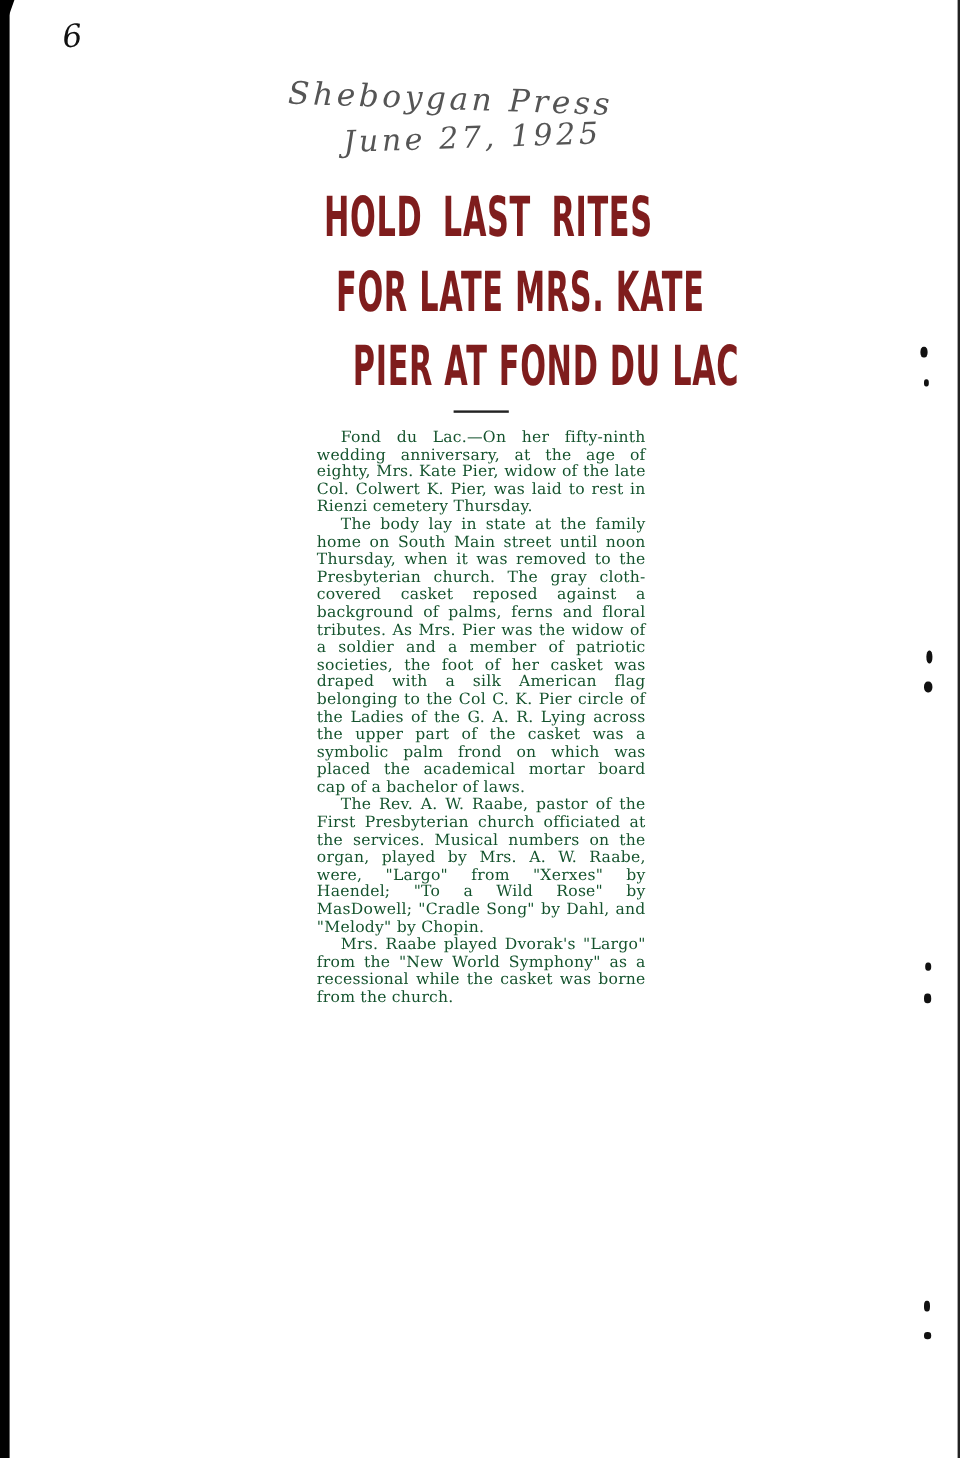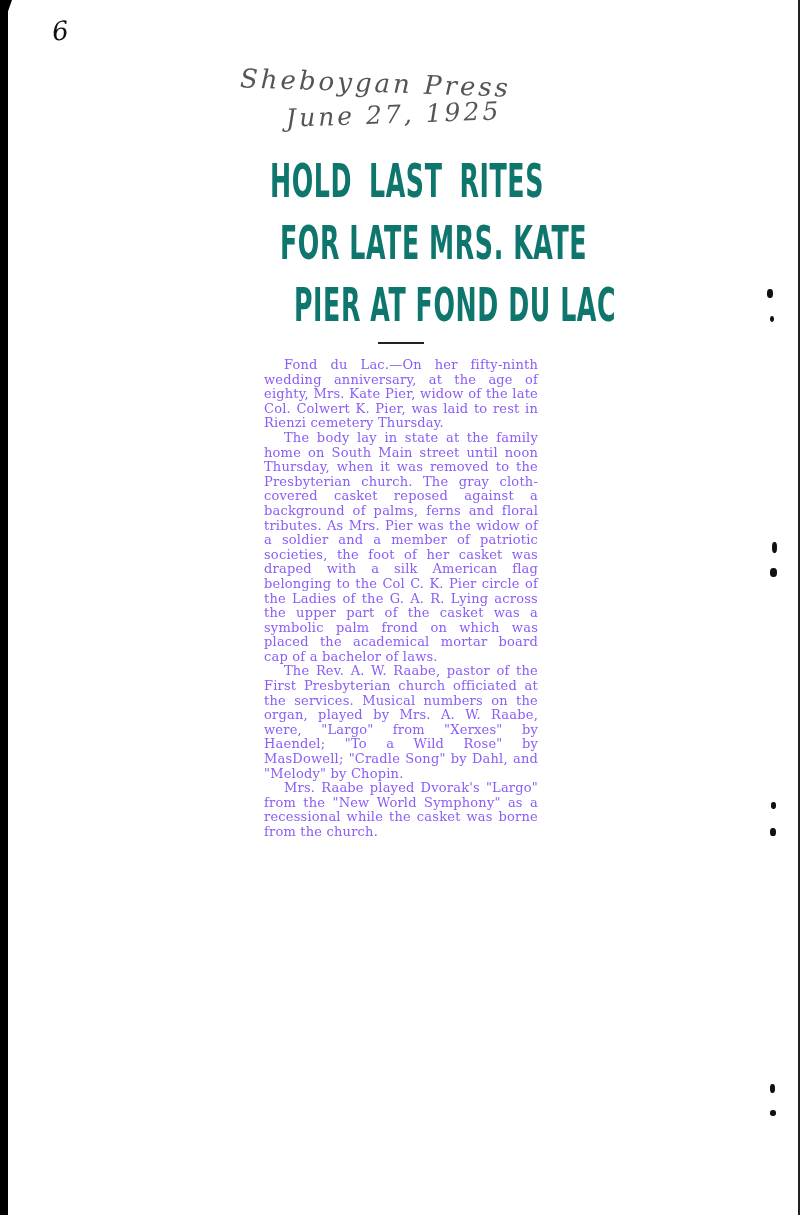--- a/index.html
+++ b/index.html
@@ -25,36 +25,36 @@
     }
     .handwritten {
       position: absolute; color: #555; font-family: "DejaVu Serif", serif; font-style: italic;
       letter-spacing: 3px;
     }
     .hw-source { left: 240px; top: 68px; font-size: 26px; transform: rotate(2deg); }
     .hw-date { left: 286px; top: 100px; font-size: 25px; transform: rotate(-2deg); }
 
     .headline {
       position: absolute; left: 264px; top: 150px; width: 290px;
-      font-family: "DejaVu Sans", sans-serif; font-weight: bold; color: #0f766e;
+      font-family: "DejaVu Sans", sans-serif; font-weight: bold; color: #7f1d1d;
     }
     .headline .line {
       display: block; font-size: 46px; line-height: 62px; transform: scaleX(0.55);
       transform-origin: left center; white-space: nowrap; letter-spacing: 1px;
     }
     .headline .l1 { margin-left: 6px; word-spacing: 14px; }
     .headline .l2 { margin-left: 16px; }
     .headline .l3 { margin-left: 30px; }
     .rule {
       position: absolute; left: 378px; top: 342px; width: 46px; height: 2px; background: #222;
     }
     .article {
       position: absolute; left: 264px; top: 358px; width: 274px;
       font-family: "DejaVu Serif", serif; font-size: 13px; line-height: 14.6px;
-      text-align: justify; color: #8b5cf6;
+      text-align: justify; color: #14532d;
     }
     .article p { margin: 0; text-indent: 20px; letter-spacing: 0.2px; }
     .mark {
       position: absolute; background: #111; border-radius: 45%;
     }
   </style>
 </head>
 <body>
 
 <div class="left-shadow"></div>

